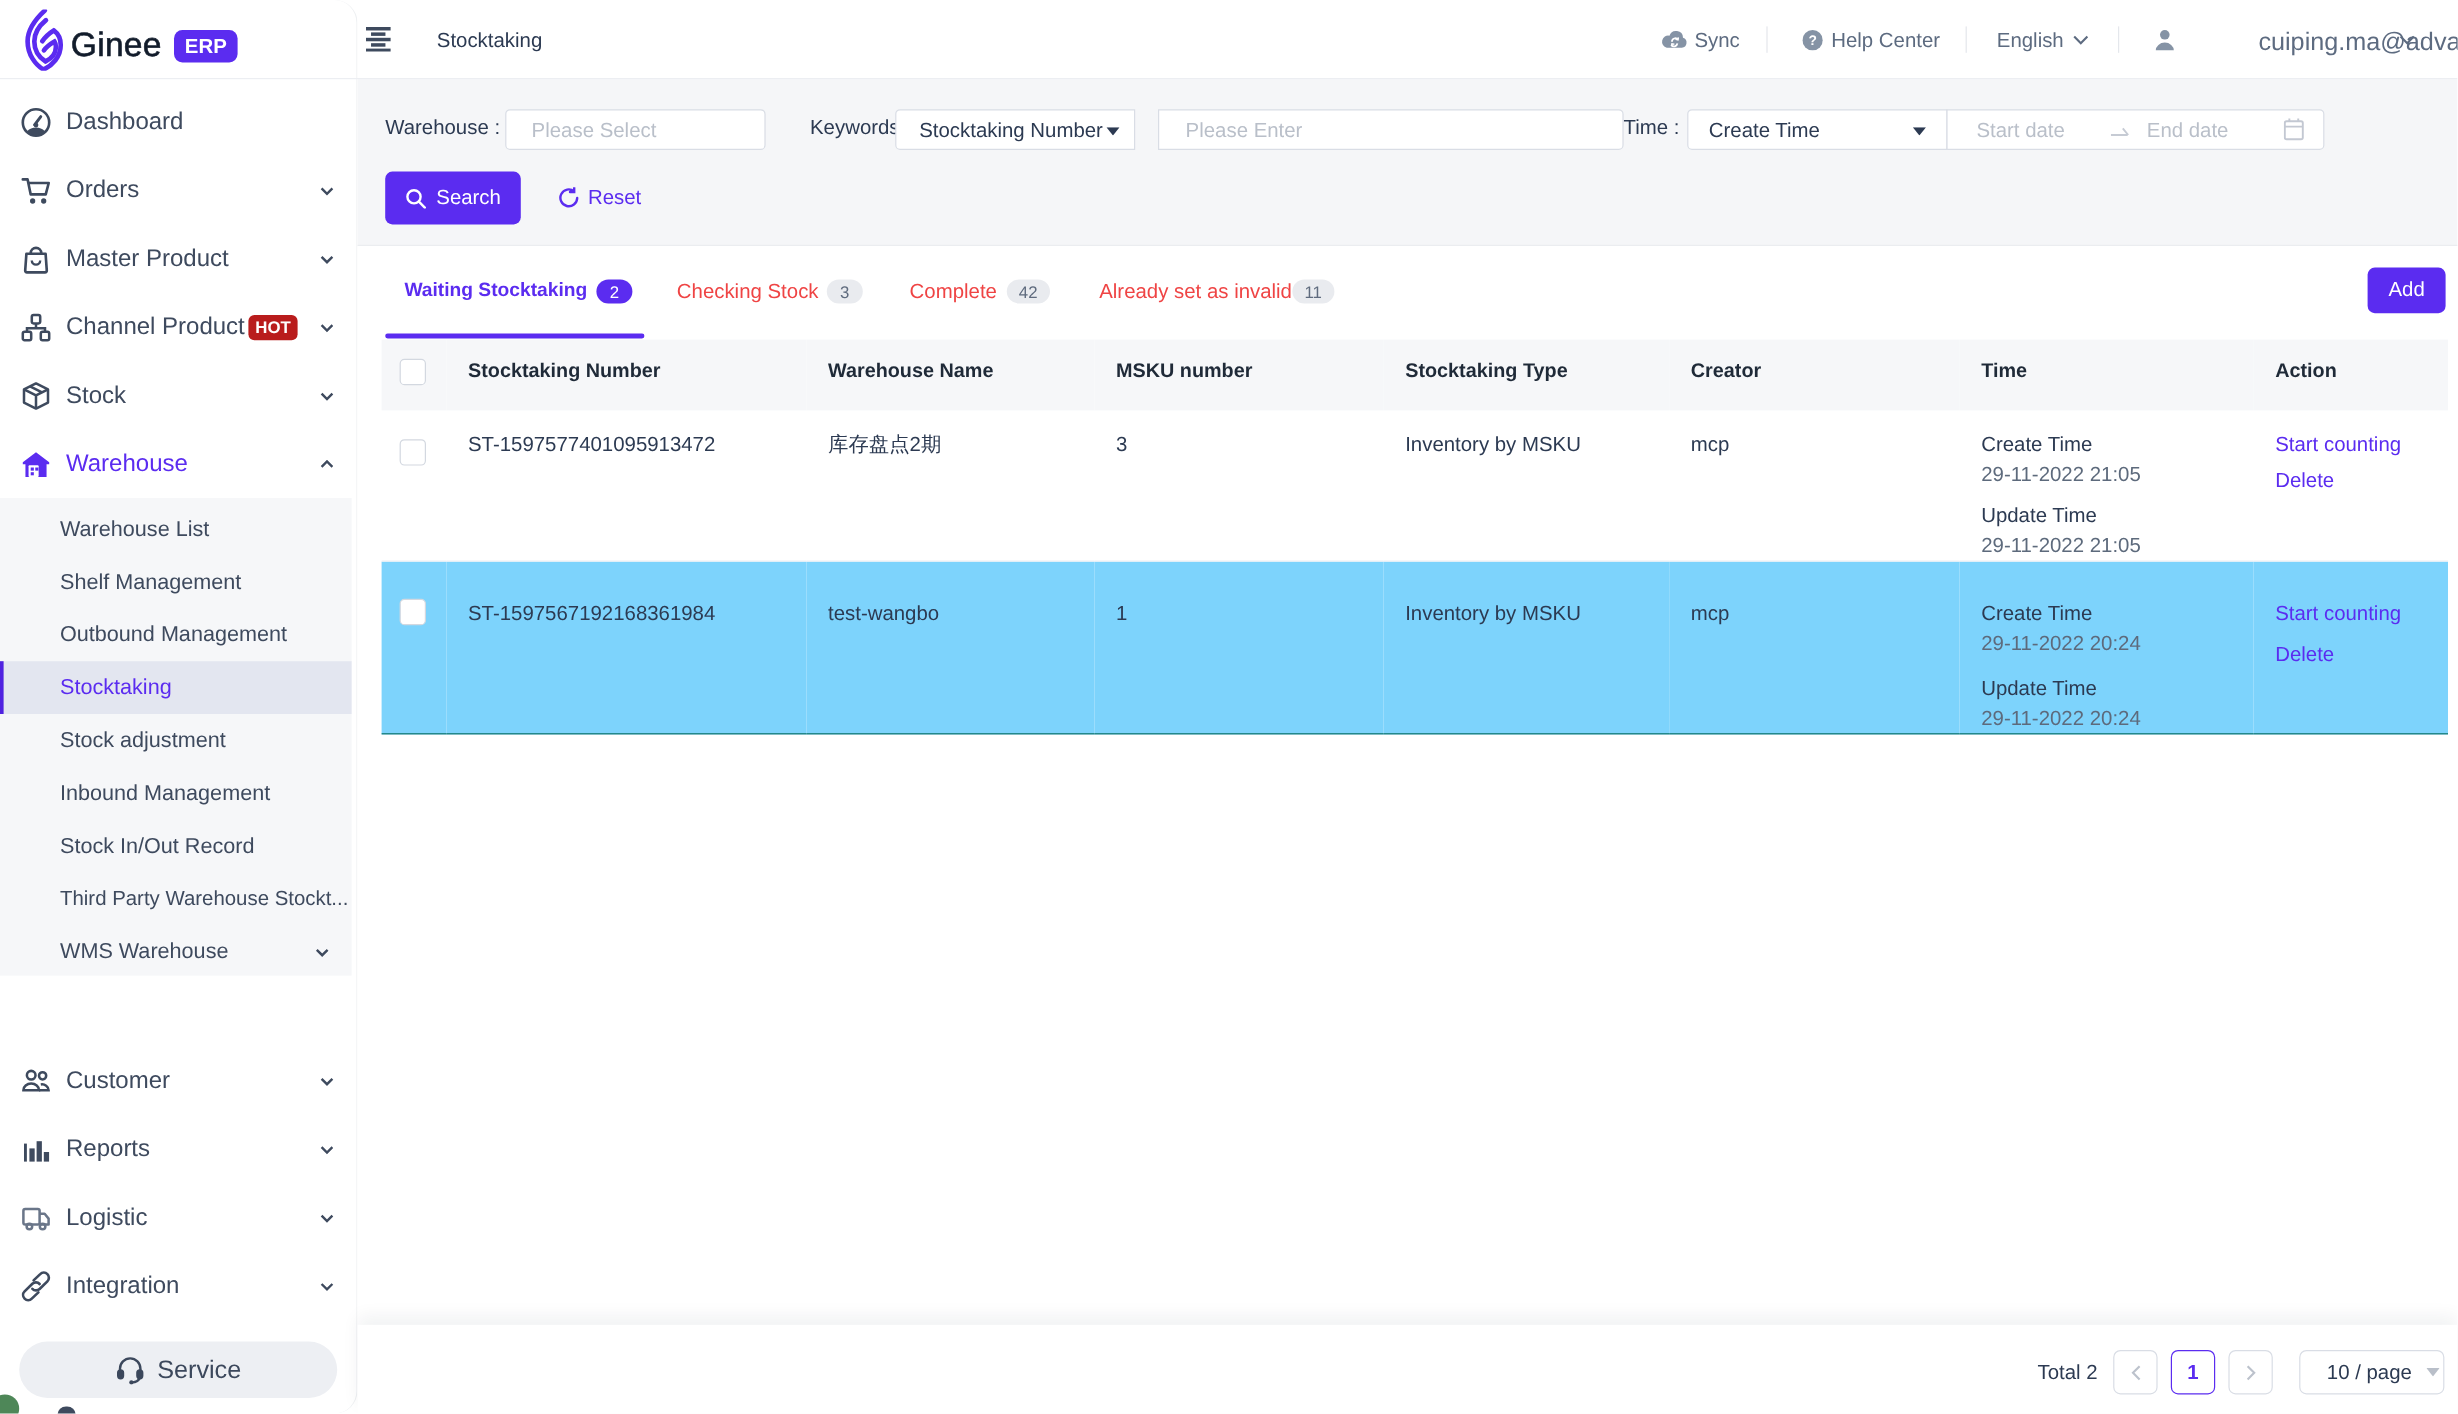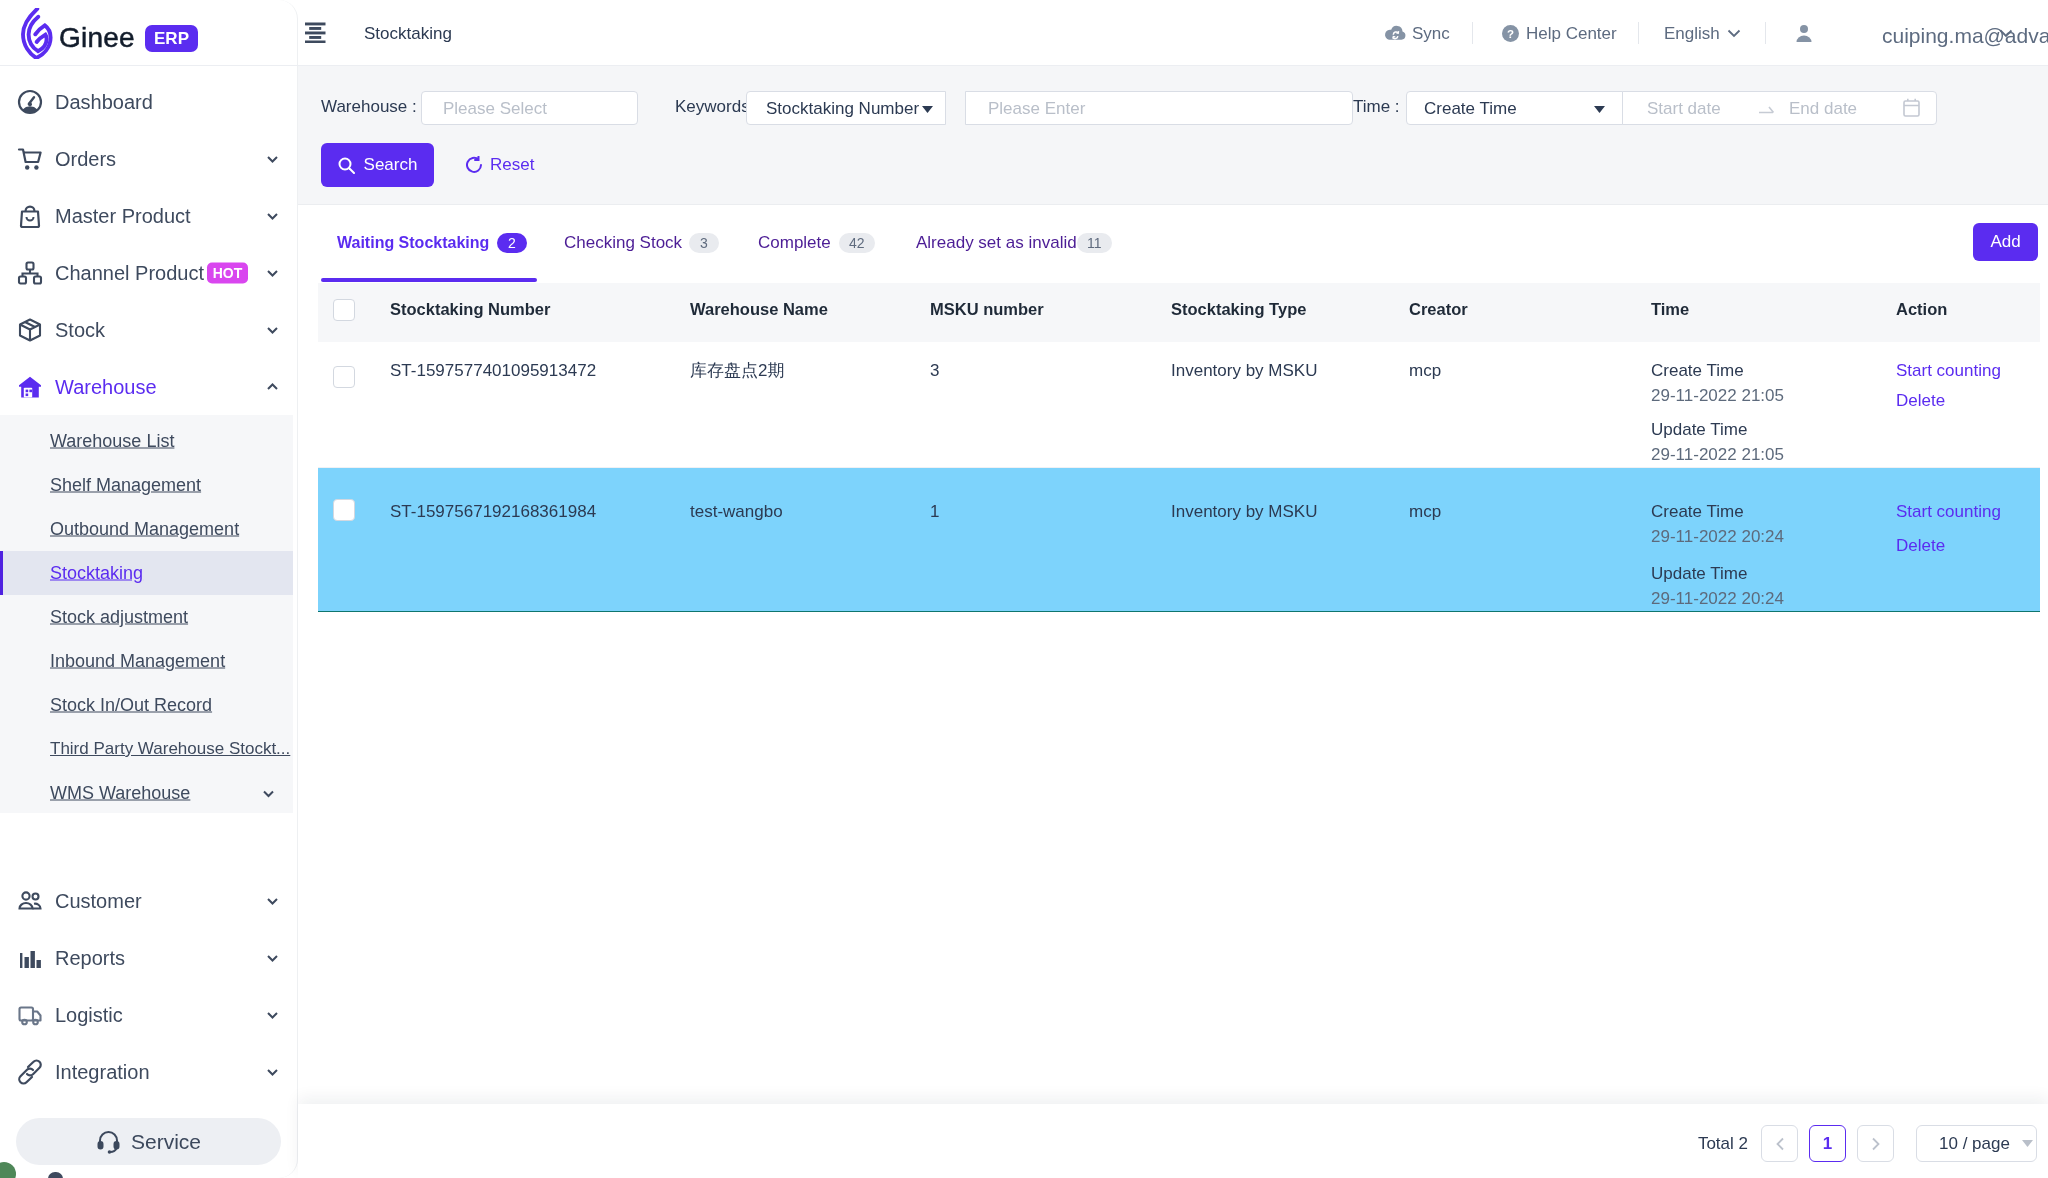--- a/index.html
+++ b/index.html
@@ -20,33 +20,33 @@
   .title { position:absolute; left:364px; top:24px; font-size:17px; color:#2c3a52; }
   .tdiv { width:1px; height:22px; background:#e4e7ec; }
   
   .sidebar { position:absolute; left:0; top:0; width:298px; height:1178px; background:#fff; border-right:1px solid #eef0f2;border-radius:19px; }
   .menu-item { position:absolute; left:0; width:297px; height:57px; }
   .menu-item .mi-icon { position:absolute; left:17px; top:50%; transform:translateY(-50%); width:26px; height:26px; }
   .menu-item .mi-text { position:absolute; left:55px; top:50%; transform:translateY(-50%); font-size:20px; color:#3e4a5e; white-space:nowrap; }
   .menu-item .mi-chev { position:absolute; right:17px; top:50%; transform:translateY(-50%); width:15px; height:15px; }
   .submenu { position:absolute; left:0; top:415px; width:293px; height:398px; background:#f6f7f9; }
   .sub-item { position:absolute; left:0; width:293px; height:44px; font-size:18px; color:#3e4a5e; }
-  .sub-item span { position:absolute; left:50px; top:50%; transform:translateY(-50%); white-space:nowrap;text-decoration:underline; }
+  .sub-item span { position:absolute; left:50px; top:50%; transform:translateY(-50%); white-space:nowrap; }
   .sub-sel { background:#e3e6f0; }
   .sub-sel::before { content:""; position:absolute; left:0; top:0; width:3px; height:44px; background:#4f22e0; }
   .service { position:absolute; left:16px; top:1118px; width:265px; height:47px; border-radius:24px; background:#edeff3; display:flex; align-items:center; justify-content:center; gap:10px; color:#3c485c; font-size:21px; }
   
   .filter { position:absolute; left:298px; top:66px; width:1750px; height:139px; background:#f5f6f8; border-bottom:1px solid #ebedf0; }
   .flabel { position:absolute; font-size:17px; color:#2c3a52; top:97px; }
   .fbox { position:absolute; top:91px; height:34px; background:#fff; border:1px solid #d9dde5; border-radius:4px; font-size:17px; }
   .btn-search { position:absolute; left:321px; top:143px; width:113px; height:44px; background:var(--purple); border-radius:6px; color:#fff; font-size:17px; display:flex; align-items:center; justify-content:center; gap:9px; }
   .reset { position:absolute; left:465px; top:143px; height:44px; display:flex; align-items:center; gap:7px; color:var(--purple); font-size:17px; }
   
   .content { position:absolute; left:298px; top:206px; width:1750px; height:972px; background:#fff; }
-  .tab { position:absolute; top:233px; font-size:17px; color:#4c1d95; }
+  .tab { position:absolute; top:233px; font-size:17px; color:#ef4444; }
   .badge { display:inline-block; min-width:30px; height:20px; border-radius:10px; font-size:14px; line-height:20px; text-align:center; background:#e9ebef; color:#5f6b7e; padding:0 10px; box-sizing:border-box; }
   .badge.p { background:var(--purple); color:#fff; }
   .inkbar { position:absolute; left:321px; top:278px; width:216px; height:4px; background:var(--purple); border-radius:2px; }
   .btn-add { position:absolute; left:1973px; top:223px; width:65px; height:38px; background:var(--purple); color:#fff; border-radius:6px; font-size:17px; display:flex; align-items:center; justify-content:center; }
   
   table.grid { position:absolute; left:318px; top:283px; width:1722px; border-collapse:collapse; table-layout:fixed; }
   table.grid th { background:#f6f7f9; height:59px; text-align:left; font-size:16.5px; color:#1f2a38; font-weight:700; padding:0 0 6px 18px; vertical-align:middle; }
   table.grid td { vertical-align:top; font-size:17px; color:#2c3a52; padding:16px 0 0 18px; }
   table.grid tr.r1 td { height:123px; border-bottom:1px solid #f0f1f4; }
   table.grid tr.r2 td { height:113px; background:#7dd3fc; border-bottom:1px solid #0f766e; padding-top:31px; }
@@ -112,21 +112,21 @@
     <div class="menu-item" style="top:244px">
       <svg class="mi-icon" viewBox="0 0 26 26">
           <g fill="none" stroke="#3e4a5e" stroke-width="2.1">
             <rect x="9.5" y="2.5" width="7" height="7" rx="1.5"></rect>
             <rect x="2" y="16.5" width="7" height="7" rx="1.5"></rect>
             <rect x="17" y="16.5" width="7" height="7" rx="1.5"></rect>
             <path d="M13 9.5 v4 M5.5 16.5 v-3 h15 v3"></path>
           </g>
         </svg>
       <span class="mi-text">Channel Product</span>
-      <span class="abs" style="left:207px;top:50%;transform:translateY(-50%);width:41px;height:21px;background:#d946ef;border-radius:5px;color:#fff;font-size:14px;font-weight:700;text-align:center;line-height:21px;">HOT</span>
+      <span class="abs" style="left:207px;top:50%;transform:translateY(-50%);width:41px;height:21px;background:#b91c1c;border-radius:5px;color:#fff;font-size:14px;font-weight:700;text-align:center;line-height:21px;">HOT</span>
       <svg class="mi-chev" viewBox="0 0 15 15">
           <path d="M3 5.5 L7.5 10 L12 5.5" fill="none" stroke="#3e4a5e" stroke-width="2"></path>
         </svg>
     </div>
 
     <div class="menu-item" style="top:301px">
       <svg class="mi-icon" viewBox="0 0 26 26">
           <g fill="none" stroke="#3e4a5e" stroke-width="2.1" stroke-linejoin="round">
             <path d="M13 2.5 L23 7.5 V18.5 L13 23.5 L3 18.5 V7.5 Z"></path>
             <path d="M3 7.5 L13 12.5 L23 7.5 M13 12.5 V23.5 M8 5 L18 10"></path>

